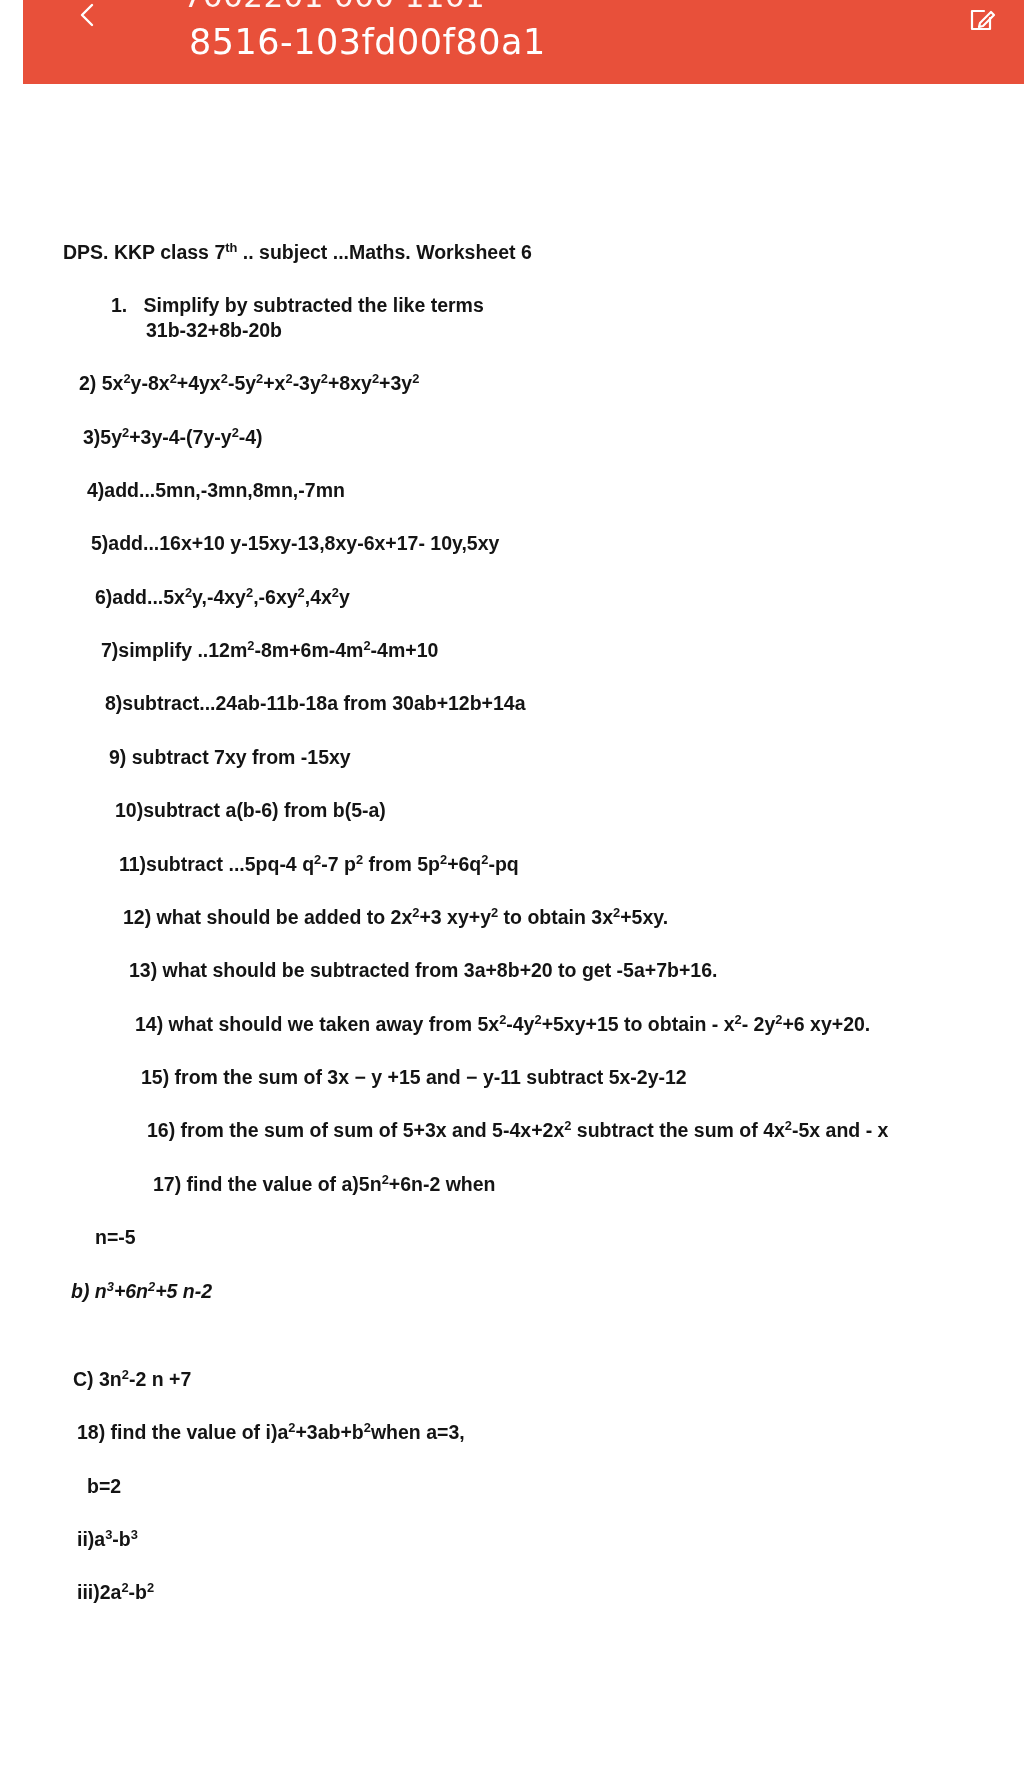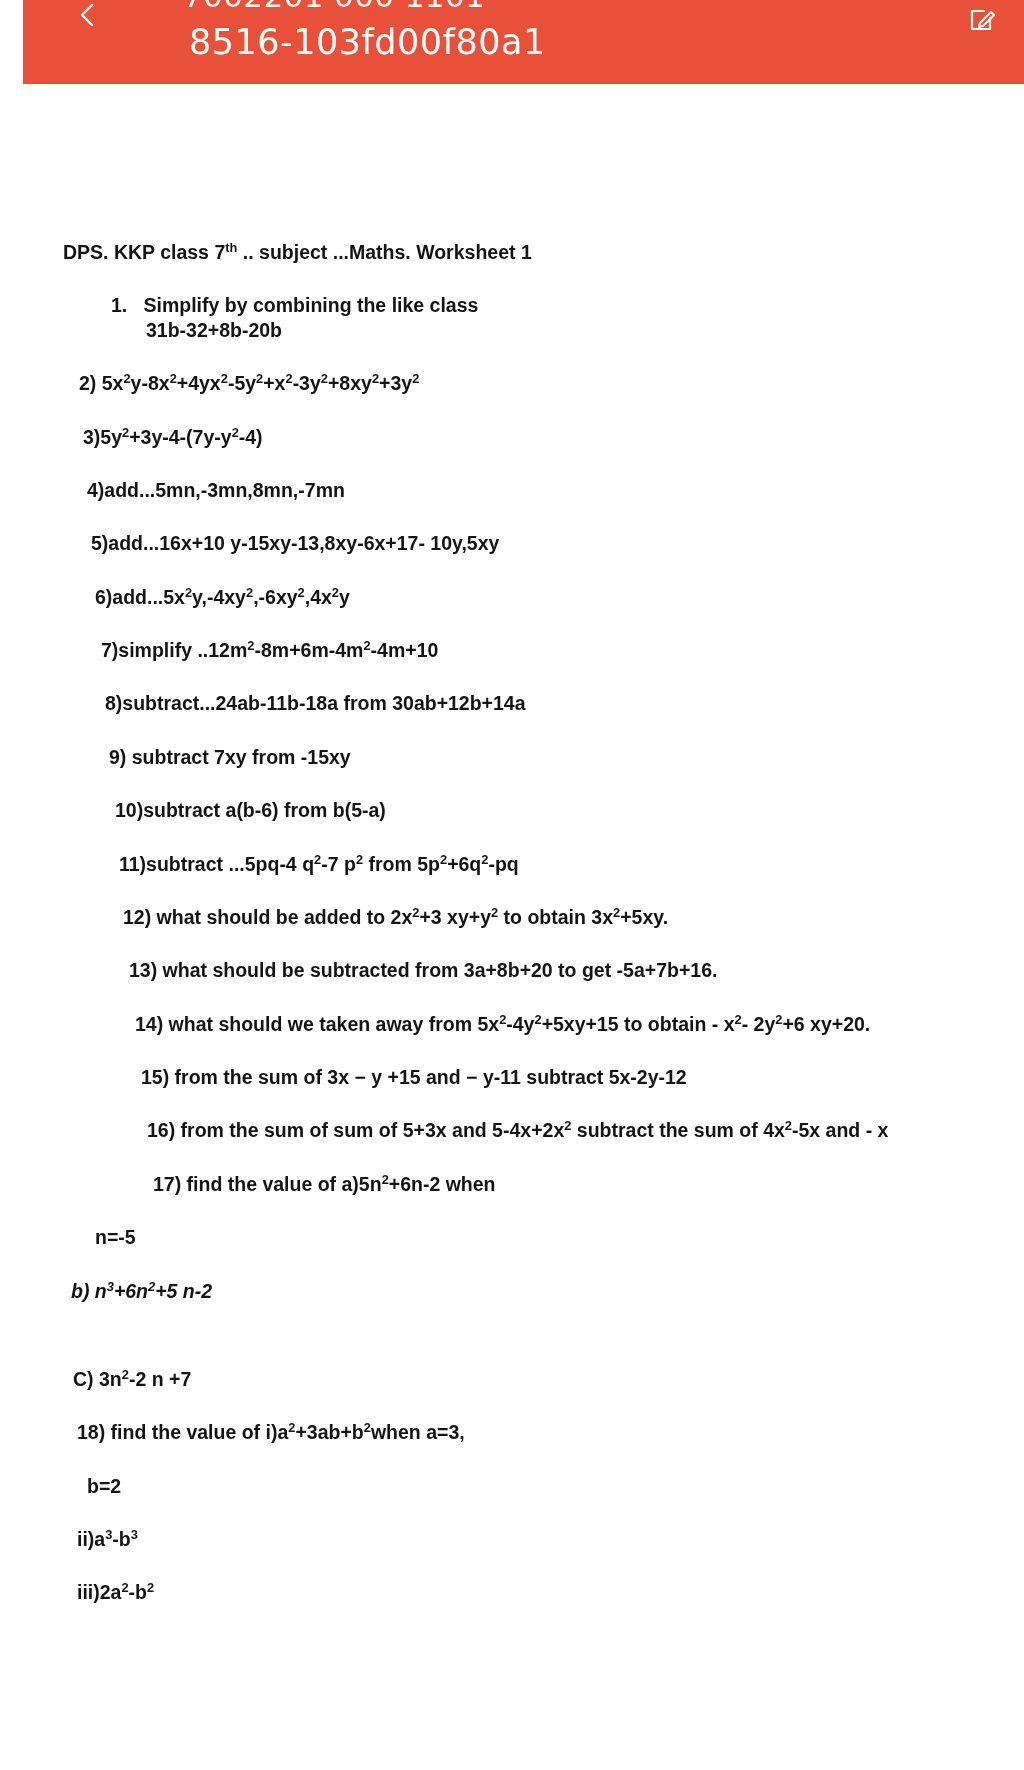--- a/index.html
+++ b/index.html
@@ -136,28 +136,28 @@
         <path d="M6 8 h12 M6 8 v18 h18 v-11" fill="none" stroke="#ffffff" stroke-width="2.2" stroke-linecap="round" stroke-linejoin="round"></path>
         <path d="M14 20 L25 9 l3 3 L17 23 l-4 1 z" fill="none" stroke="#ffffff" stroke-width="2.2" stroke-linejoin="round"></path>
       </svg>
     </div>
   </div>
 
   <div class="doc">
     <div class="gap-top"></div>
 
     <p class="line l-head">
-      <span>DPS. KKP class 7</span><sup>th</sup><span> .. subject ...Maths. Worksheet 1</span>
+      <span>DPS. KKP class 7</span><sup>th</sup><span> .. subject ...Maths. Worksheet 6</span>
     </p>
 
     <div class="spacer"></div>
 
     <p class="line l-num1">
       <span>1.</span>
-      &nbsp;&nbsp;<span>Simplify by combining the like class</span>
+      &nbsp;&nbsp;<span>Simplify by subtracted the like terms</span>
     </p>
     <p class="line l-cont1">31b-32+8b-20b</p>
 
     <div class="spacer"></div>
 
     <p class="line l-i2">
       2) 5x<sup>2</sup>y-8x<sup>2</sup>+4yx<sup>2</sup>-5y<sup>2</sup>+x<sup>2</sup>-3y<sup>2</sup>+8xy<sup>2</sup>+3y<sup>2</sup>
     </p>
 
     <div class="spacer"></div>

